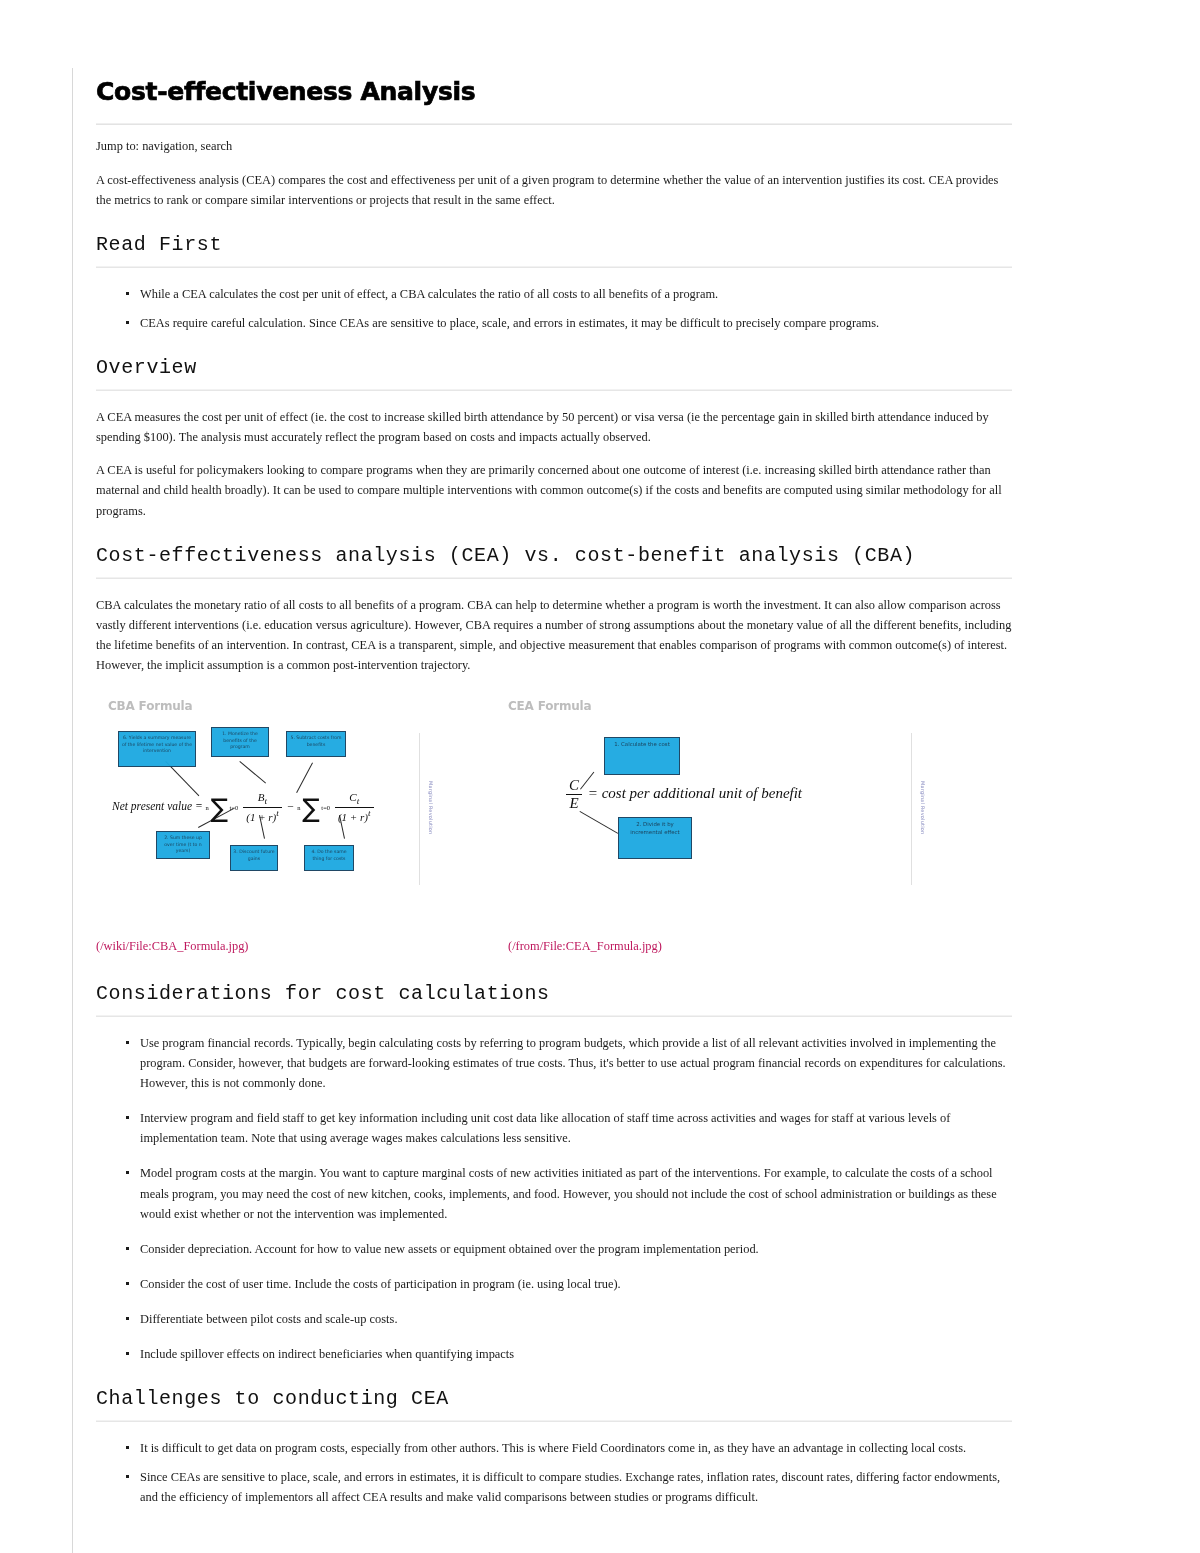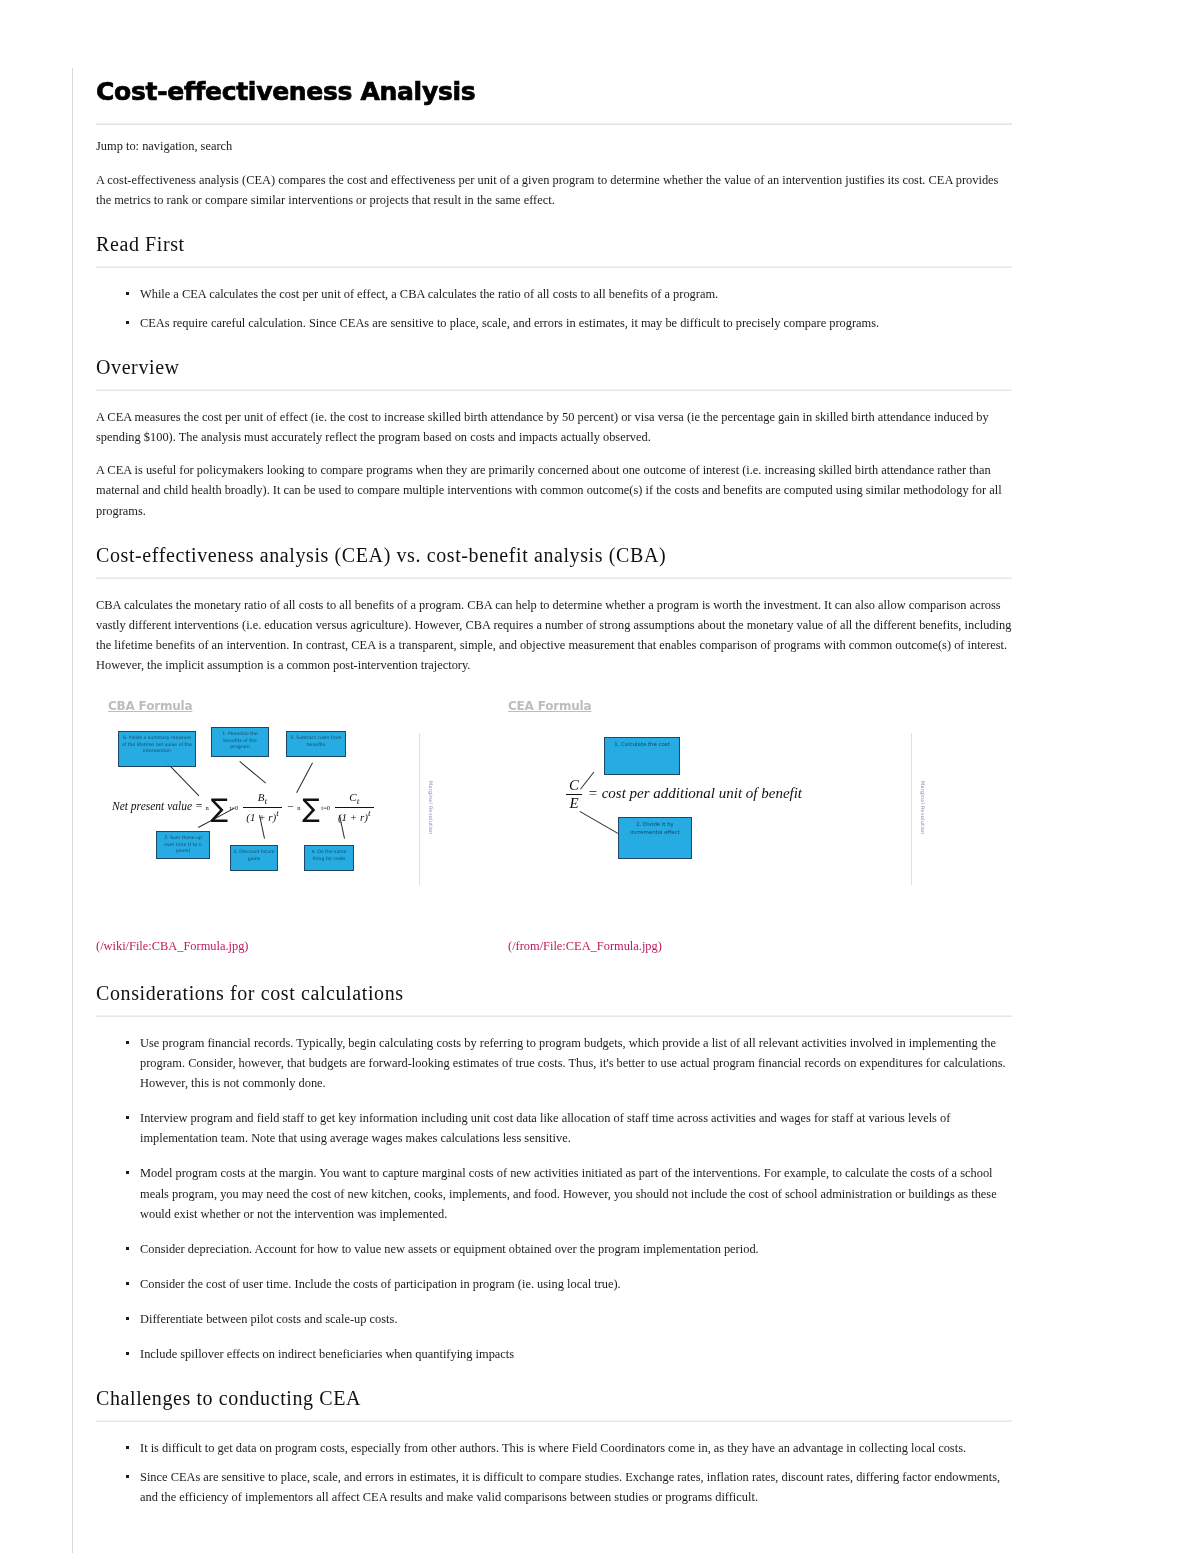--- a/index.html
+++ b/index.html
@@ -69,21 +69,21 @@
     margin: 0 0 13px 0;
     color: #1b1b1b;
   }
 
   .jump {
     font-size: 12.4px;
     margin: 0 0 16px 0;
   }
 
   h2.section {
-    font-family: Liberation Serif, serif;
+    font-family: Liberation Mono, monospace;
     font-weight: normal;
     font-size: 20px;
     letter-spacing: 0.6px;
     color: #111;
     margin: 22px 0 0 0;
     line-height: 1.25;
   }
 
   ul.bullets {
     margin: 0 0 6px 0;
@@ -118,21 +118,20 @@
   .fig-cba { left: 12px;  width: 330px; }
   .fig-cea { left: 412px; width: 420px; }
 
   .fig-label {
     font-family: "DejaVu Sans", sans-serif;
     font-weight: bold;
     font-size: 12px;
     color: #bdbdbd;
     letter-spacing: -0.2px;
     margin-bottom: 6px;
-    text-decoration: underline;
   }
 
   .fig-canvas {
     position: relative;
     width: 100%;
     height: 170px;
     background: #ffffff;
     filter: blur(0.35px);
   }
 

